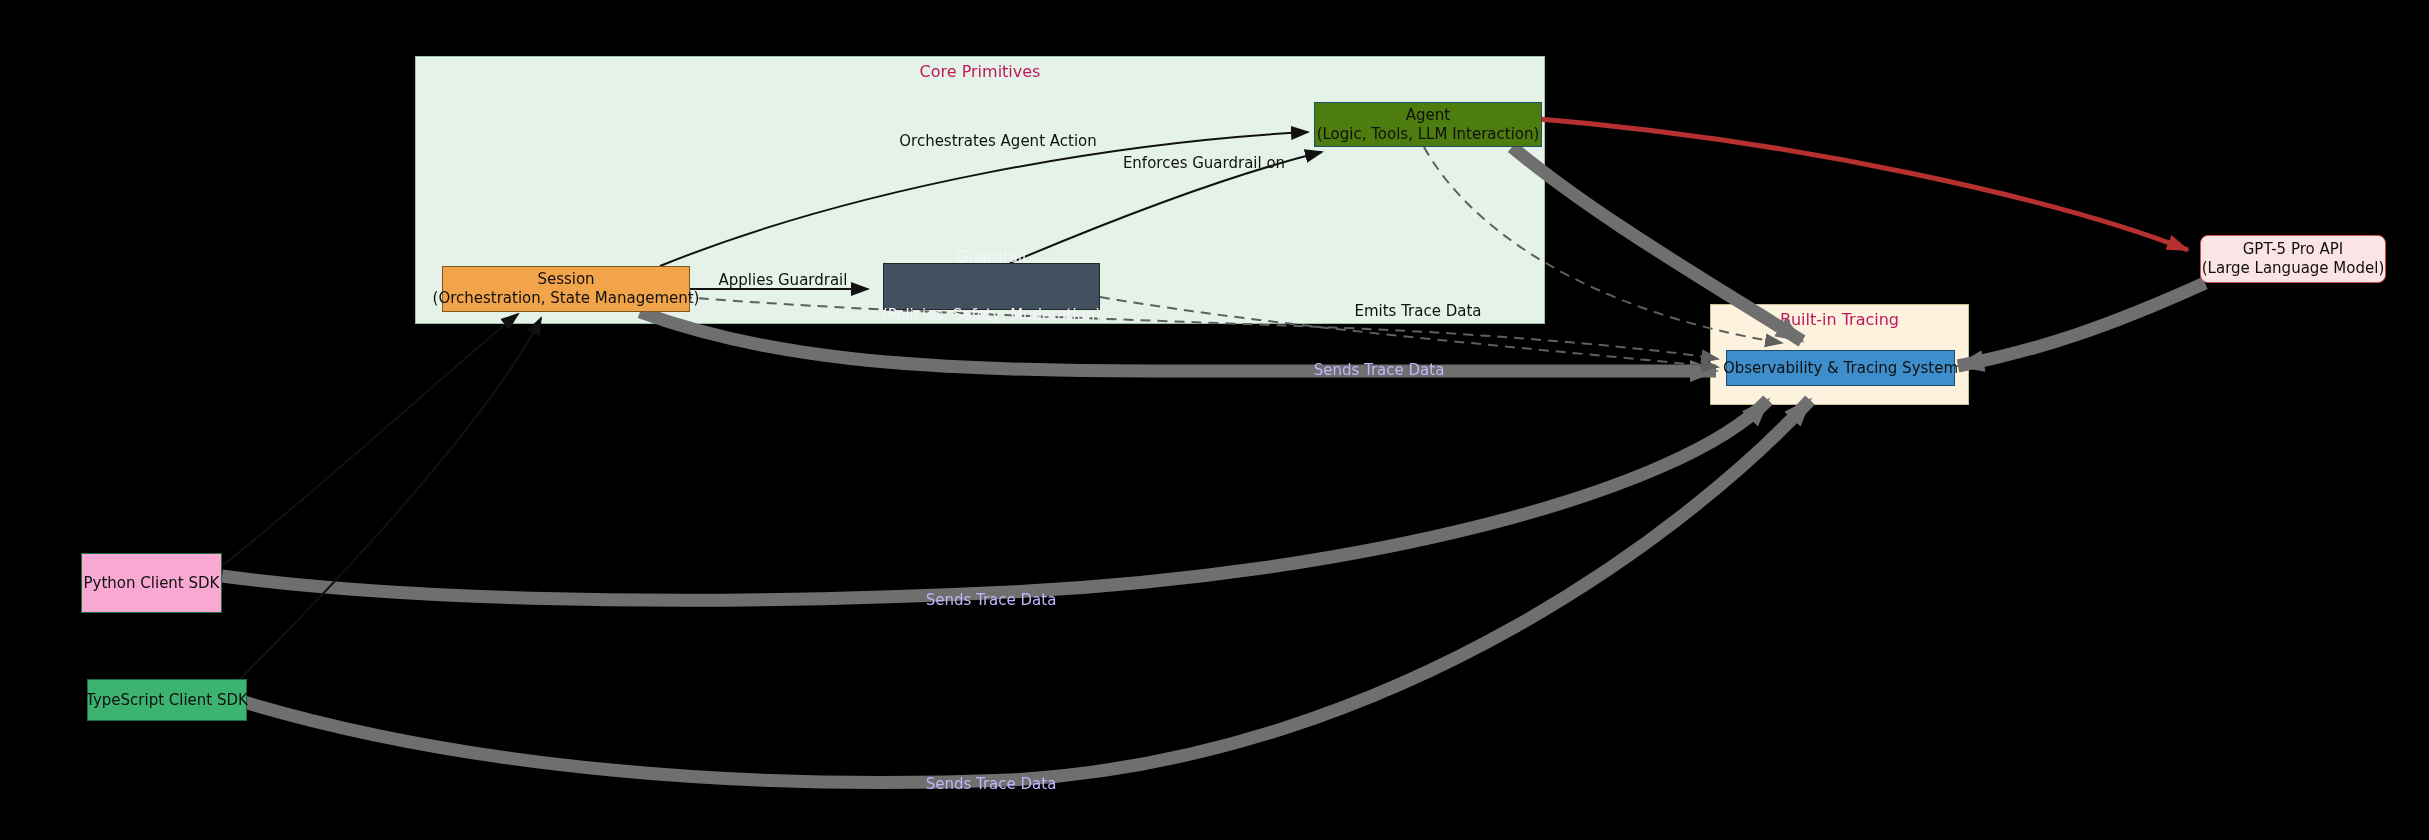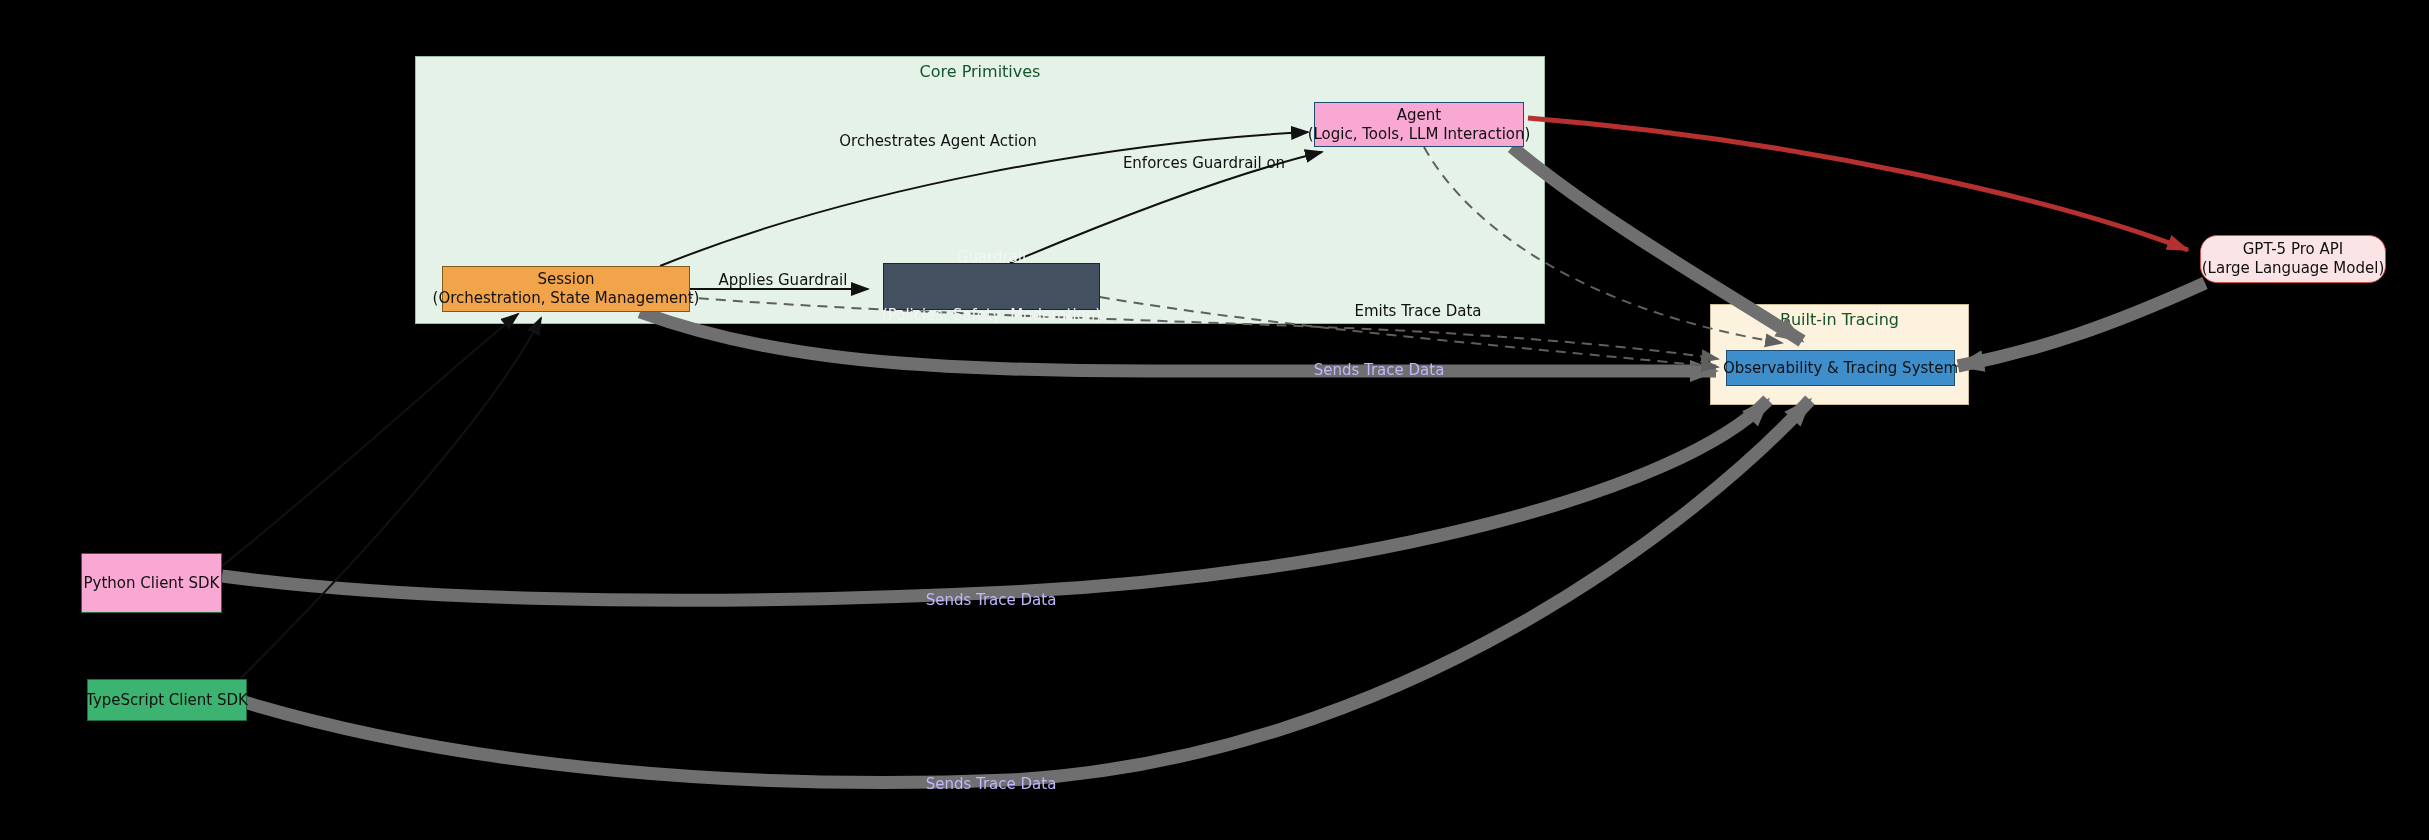--- a/index.html
+++ b/index.html
@@ -22,21 +22,21 @@
     border: 1px solid rgba(90,110,100,0.8);
   }
   .cluster-core   { left:415px;  top:56px;  width:1128px; height:266px; background:#e4f2e8; border-color:#9dbfa8; }
   .cluster-trace  { left:1710px; top:304px; width:257px;  height:99px;  background:#fdf2dd; border-color:#cdbd92; }
   .cluster-client { left:54px;   top:511px; width:194px;  height:235px; background:#dcecf7; border-color:#93b6cc; }
   .cluster-title {
     position: absolute;
     top: 5px; left: 0; width: 100%;
     text-align: center;
     font-size: 16px;
-    color: #14532d;
+    color: #be185d;
     white-space: nowrap;
   }
   
   svg.edges {
     position: absolute;
     left: 0; top: 0;
     width: 2429px; height: 840px;
     z-index: 2;
   }
   
@@ -50,25 +50,25 @@
     text-align: center;
     font-size: 15px;
     line-height: 19px;
     color: #101010;
     border: 1px solid #2b2b2b;
     box-sizing: border-box;
     white-space: nowrap;
   }
   .node-session   { left:442px;  top:266px; width:248px; height:46px; background:#f2a44a; border-color:#7c5a1e; }
   .node-guardrail { left:883px;  top:263px; width:217px; height:47px; background:#43505f; border-color:#20262e; color:#f3f5f7;gap:39px; }
-  .node-agent     { left:1314px; top:102px; width:210px; height:45px; background:#f9a8d4; border-color:#1f4d70; }
+  .node-agent     { left:1314px; top:102px; width:228px; height:45px; background:#4d7c0f; border-color:#1f4d70; }
   .node-obs       { left:1726px; top:350px; width:229px; height:36px; background:#3d8ecb; border-color:#1f4d70; }
   .node-py        { left:81px;   top:553px; width:141px; height:60px; background:#f9a8d4; border-color:#1f6b42; }
   .node-ts        { left:71px;   top:679px; width:160px; height:42px; background:#3cb371; border-color:#1f6b42;margin-left:16px; }
-  .node-gpt5      { left:2200px; top:235px; width:186px; height:48px; background:#fbe4e6; border:1.5px solid #c9544f; border-radius:17px; }
+  .node-gpt5      { left:2200px; top:235px; width:186px; height:48px; background:#fbe4e6; border:1.5px solid #c9544f; border-radius:8px; }
   
   .edge-label {
     position: absolute;
     z-index: 4;
     transform: translate(-50%, -50%);
     font-size: 15px;
     color: #101010;
     white-space: nowrap;
   }
   .edge-label.on-band { color: #c4b5fd; } 
@@ -141,20 +141,20 @@
   </div>
   <div class="node node-ts">
     <span>TypeScript Client SDK</span>
   </div>
   <div class="node node-gpt5">
     <span>GPT-5 Pro API</span>
     <span>(Large Language Model)</span>
   </div>
 
   <div class="edge-label" style="left:783px; top:280px;">Applies Guardrail</div>
-  <div class="edge-label" style="left:938px; top:141px;">Orchestrates Agent Action</div>
+  <div class="edge-label" style="left:998px; top:141px;">Orchestrates Agent Action</div>
   <div class="edge-label" style="left:1204px; top:163px;">Enforces Guardrail on</div>
   <div class="edge-label" style="left:1418px; top:311px;">Emits Trace Data</div>
   <div class="edge-label on-band" style="left:1379px; top:370px;">Sends Trace Data</div>
   <div class="edge-label on-band" style="left:991px; top:600px;">Sends Trace Data</div>
   <div class="edge-label on-band" style="left:991px; top:784px;">Sends Trace Data</div>
 
 </div>
 
 </body></html>

